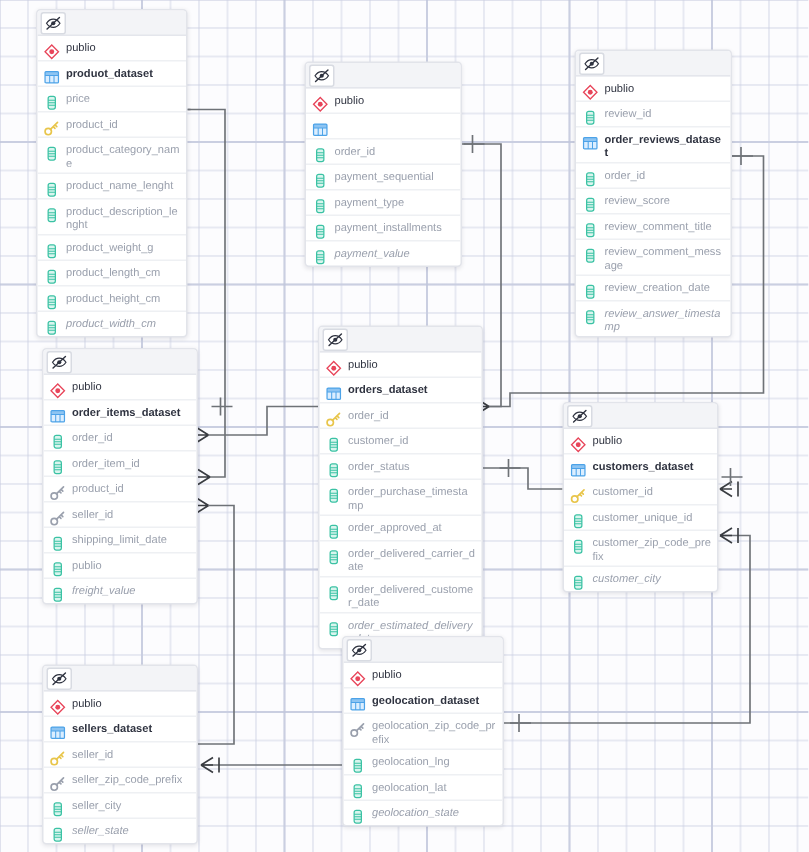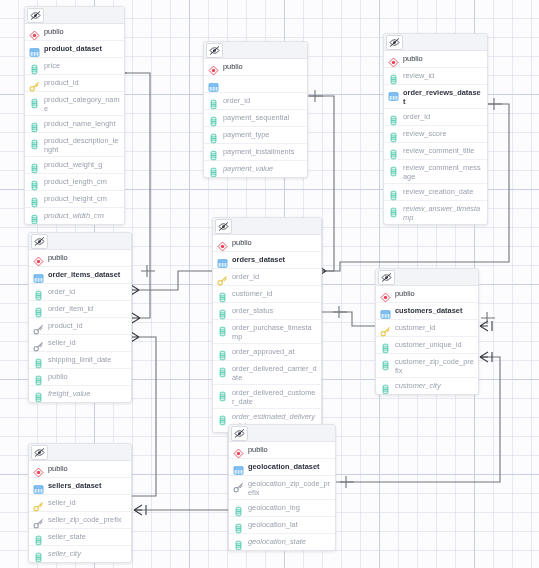--- a/index.html
+++ b/index.html
@@ -604,28 +604,28 @@
             <circle cx="4.6" cy="11.2" r="3.1" fill="none" stroke="#9aa0ad" stroke-width="1.6"></circle>
             <path d="M6.7 9.1 L13.6 2.3 M11.2 4.7 L12.9 6.4 M9.4 6.5 L11.1 8.2" stroke="#9aa0ad" stroke-width="1.6" stroke-linecap="round"></path>
           </svg></span>
         <span class="lbl">seller_zip_code_prefix</span>
       </div>
       <div class="row">
         <span class="ico"><svg viewBox="0 0 16 16" width="11" height="11">
             <rect x="4.5" y="1.8" width="7" height="12.4" rx="2" fill="#d9f5ee" stroke="#3bc2a4" stroke-width="1.2"></rect>
             <path d="M4.5 5.6 H11.5 M4.5 8 H11.5 M4.5 10.4 H11.5" stroke="#3bc2a4" stroke-width="1"></path>
           </svg></span>
+        <span class="lbl">seller_city</span>
+      </div>
+      <div class="row">
+        <span class="ico"><svg viewBox="0 0 16 16" width="11" height="11">
+            <rect x="4.5" y="1.8" width="7" height="12.4" rx="2" fill="#d9f5ee" stroke="#3bc2a4" stroke-width="1.2"></rect>
+            <path d="M4.5 5.6 H11.5 M4.5 8 H11.5 M4.5 10.4 H11.5" stroke="#3bc2a4" stroke-width="1"></path>
+          </svg></span>
         <span class="lbl">seller_state</span>
-      </div>
-      <div class="row">
-        <span class="ico"><svg viewBox="0 0 16 16" width="11" height="11">
-            <rect x="4.5" y="1.8" width="7" height="12.4" rx="2" fill="#d9f5ee" stroke="#3bc2a4" stroke-width="1.2"></rect>
-            <path d="M4.5 5.6 H11.5 M4.5 8 H11.5 M4.5 10.4 H11.5" stroke="#3bc2a4" stroke-width="1"></path>
-          </svg></span>
-        <span class="lbl">seller_city</span>
       </div>
     </div>
     <div class="table-node" style="left: 228px; top: 424px; width: 108px;">
       <div class="node-toolbar">
         <div class="eye-btn">
           <svg viewBox="0 0 16 16" width="11" height="11">
             <path d="M1.5 8s2.6-4 6.5-4 6.5 4 6.5 4-2.6 4-6.5 4S1.5 8 1.5 8z" fill="none" stroke="#2f3340" stroke-width="1.2"></path>
             <circle cx="8" cy="8" r="2" fill="#2f3340"></circle>
             <path d="M2 13.5 L14 2.5" stroke="#2f3340" stroke-width="1.4" stroke-linecap="round"></path>
           </svg>

